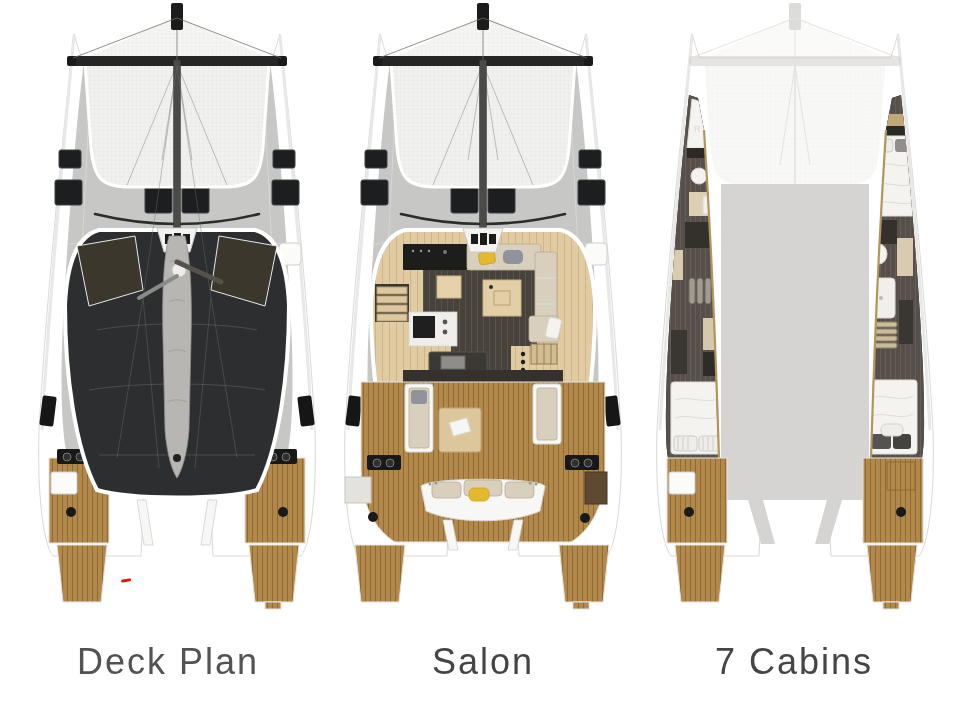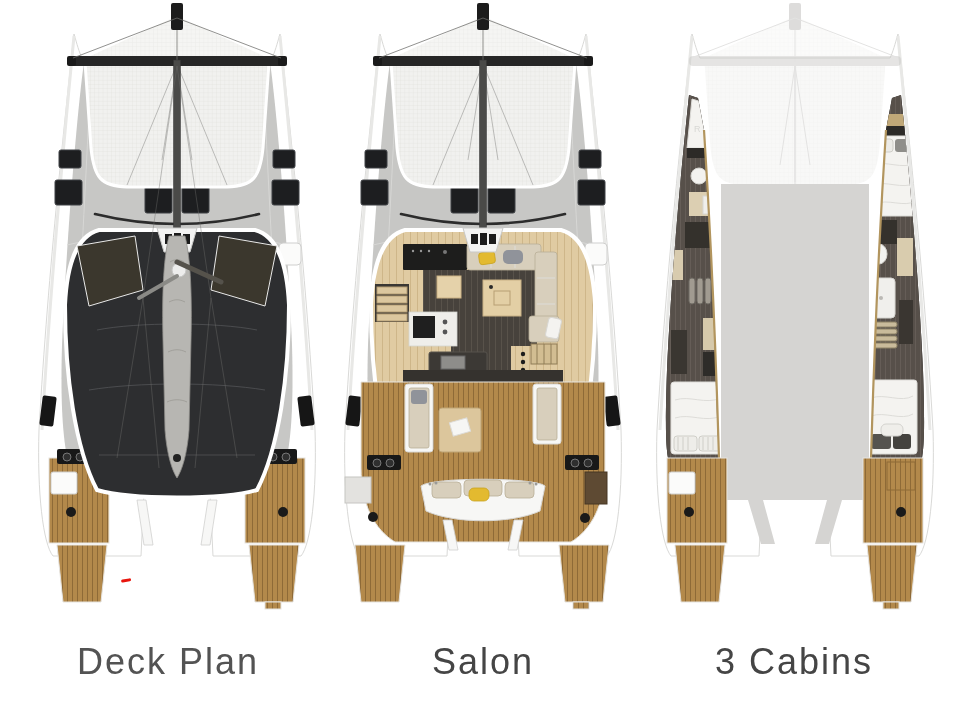--- a/index.html
+++ b/index.html
@@ -355,14 +355,14 @@
     <circle class="dkcirc" cx="44" cy="512" r="5"></circle>
     <circle class="dkcirc" cx="256" cy="512" r="5"></circle>
     <use href="#platLeft" class="teak"></use>
     <use href="#platRight" class="teak"></use>
     <rect class="teak" x="238" y="602" width="16" height="7"></rect>
   </g>
 </svg>
 
 <div class="caption cap-2">Salon</div>
 <div class="caption cap-1">Deck Plan</div>
-<div class="caption cap-3">3 Cabins</div>
+<div class="caption cap-3">7 Cabins</div>
 </div>
 
 </body></html>

